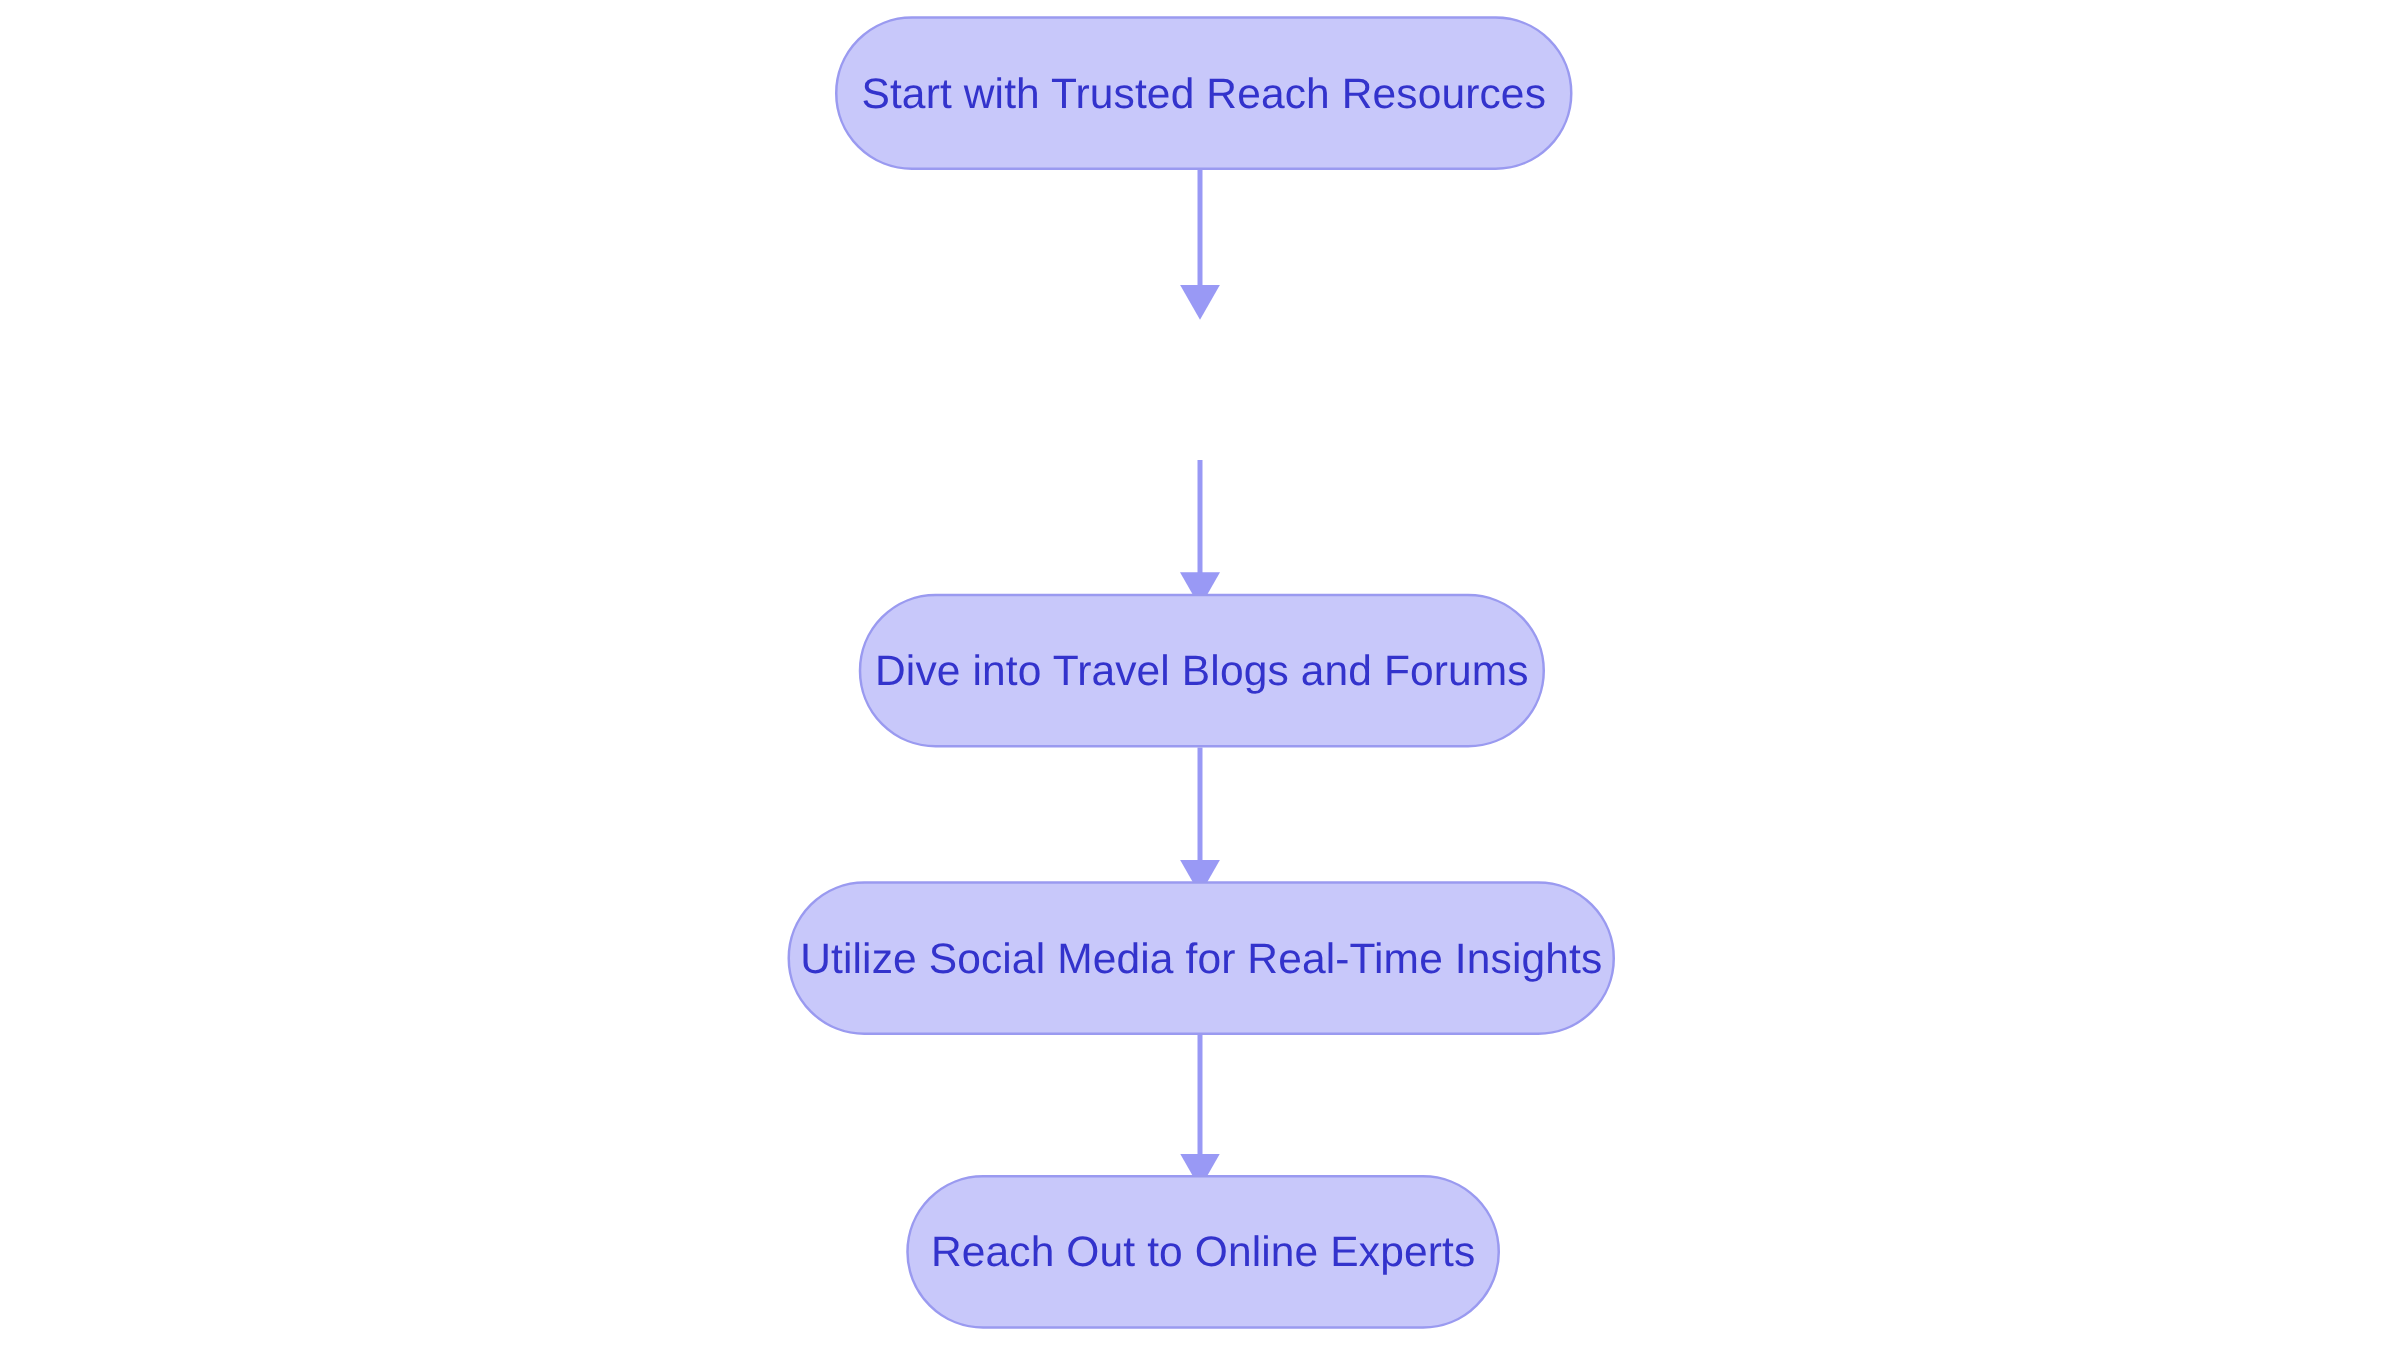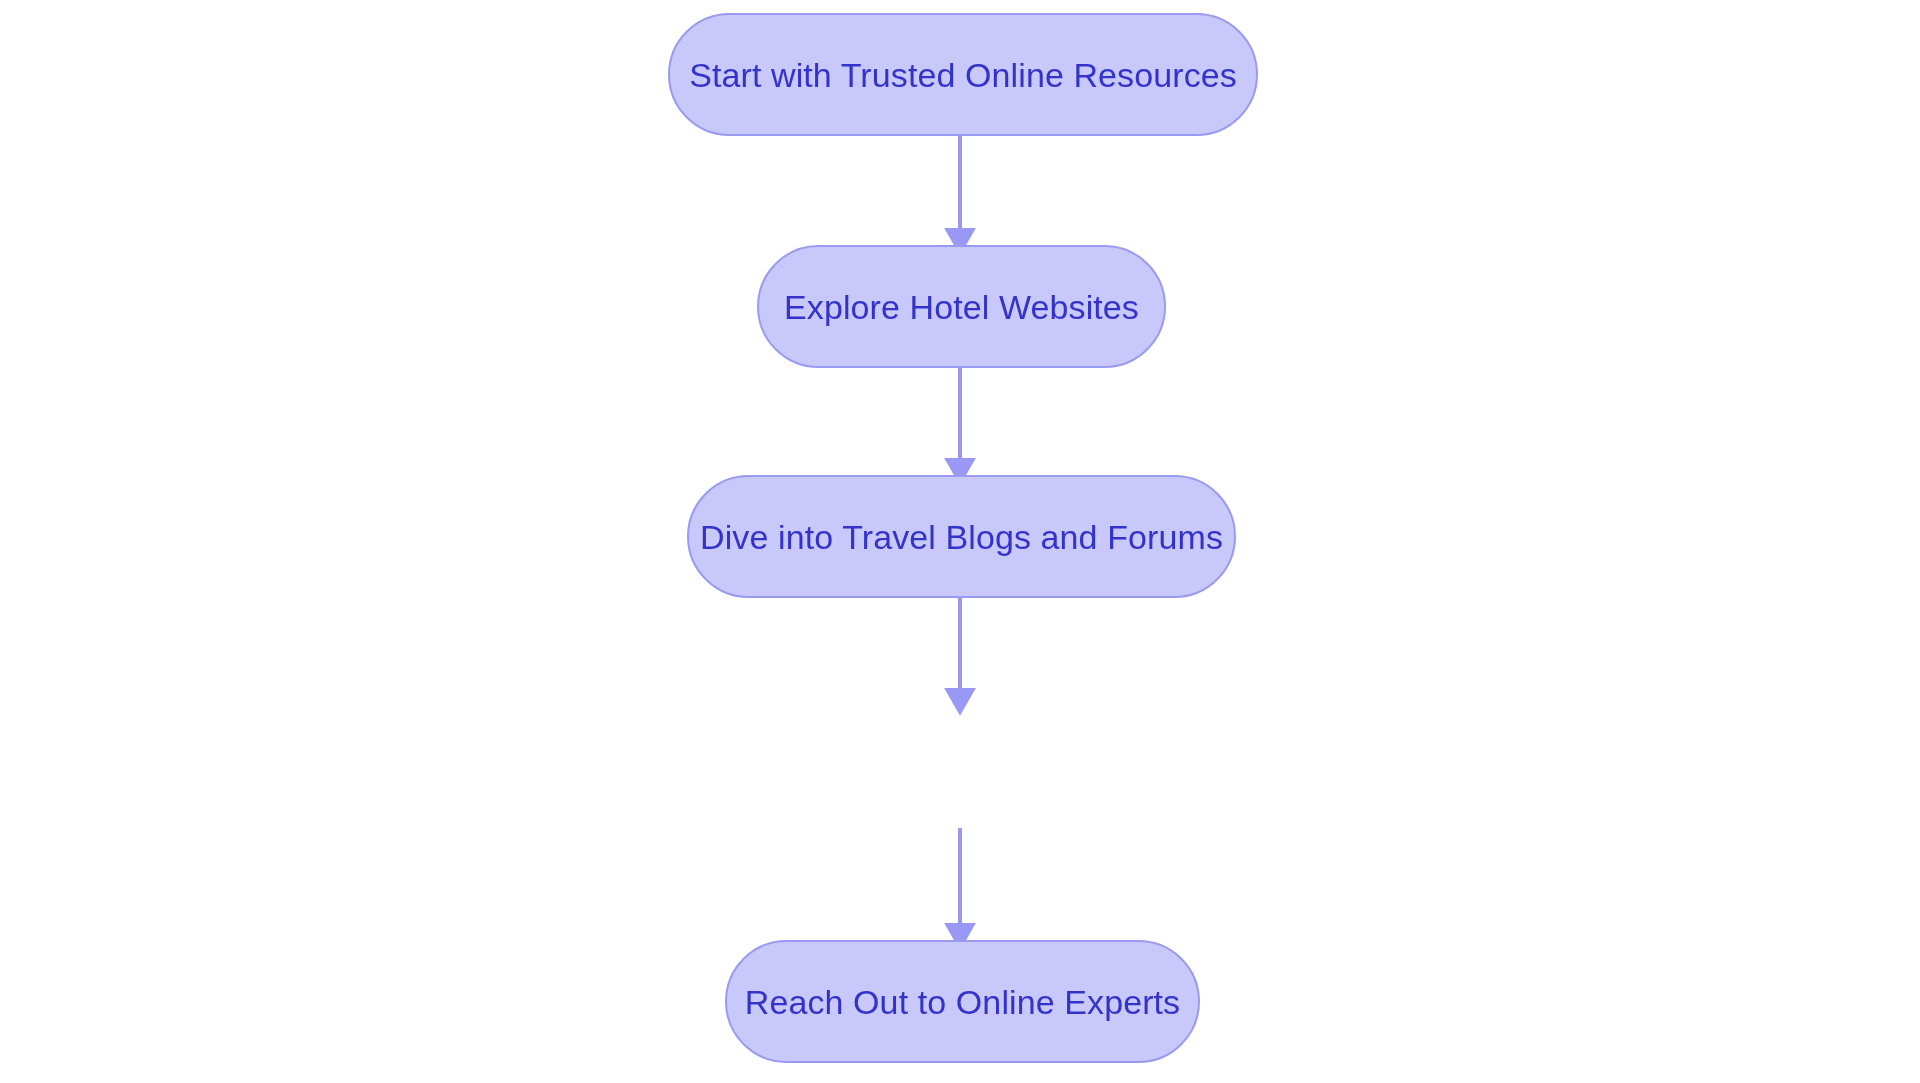--- a/index.html
+++ b/index.html
@@ -79,29 +79,29 @@
     </g>
     <g>
       <line x1="960" y1="598" x2="960" y2="689" stroke="#9999f5" stroke-width="4" marker-end="url(#arrowhead)"></line>
     </g>
     <g>
       <line x1="960" y1="828" x2="960" y2="924" stroke="#9999f5" stroke-width="4" marker-end="url(#arrowhead)"></line>
     </g>
   </svg>
 
   <div class="node" id="node-0">
-    <span class="node-label">Start with Trusted Online Resources</span>
+    <span class="node-label">Start with Trusted Reach Resources</span>
   </div>
 
-  <div class="node" id="node-1">
-    <span class="node-label">Explore Hotel Websites</span>
-  </div>
 
   <div class="node" id="node-2">
     <span class="node-label">Dive into Travel Blogs and Forums</span>
   </div>
 
+  <div class="node" id="node-3">
+    <span class="node-label">Utilize Social Media for Real-Time Insights</span>
+  </div>
 
   <div class="node" id="node-4">
     <span class="node-label">Reach Out to Online Experts</span>
   </div>
 
 </div>
 
 </body></html>

